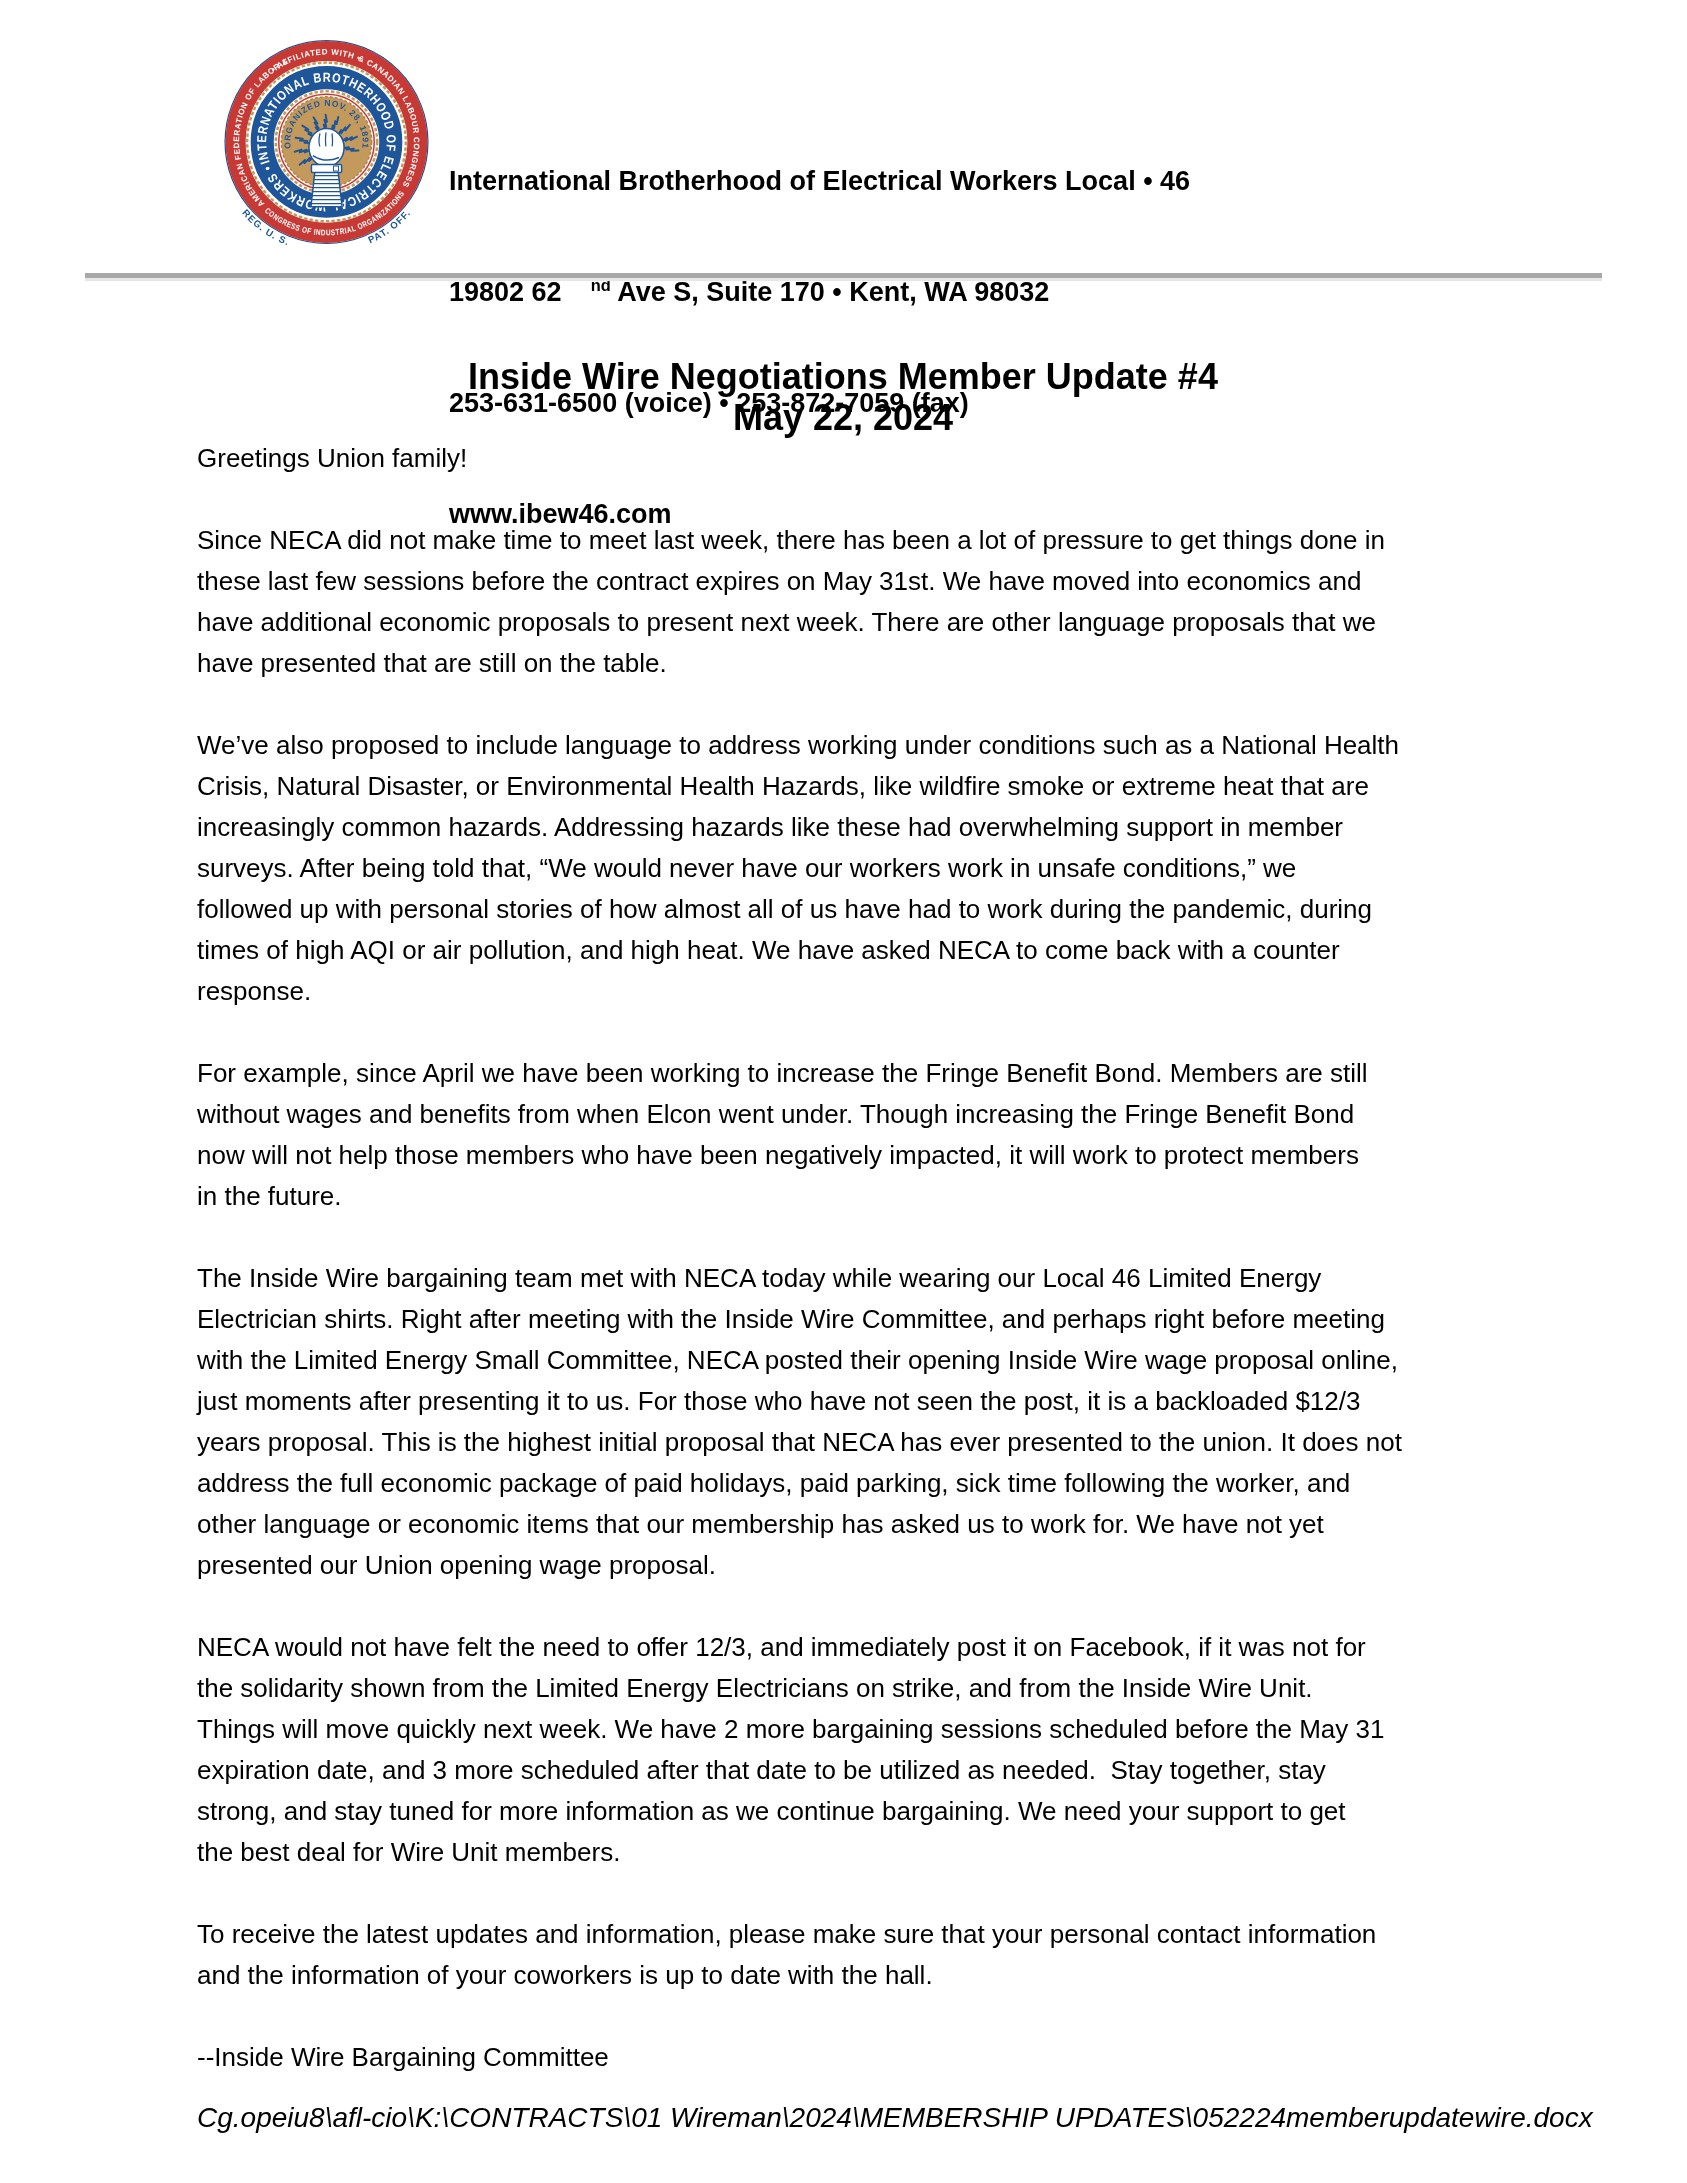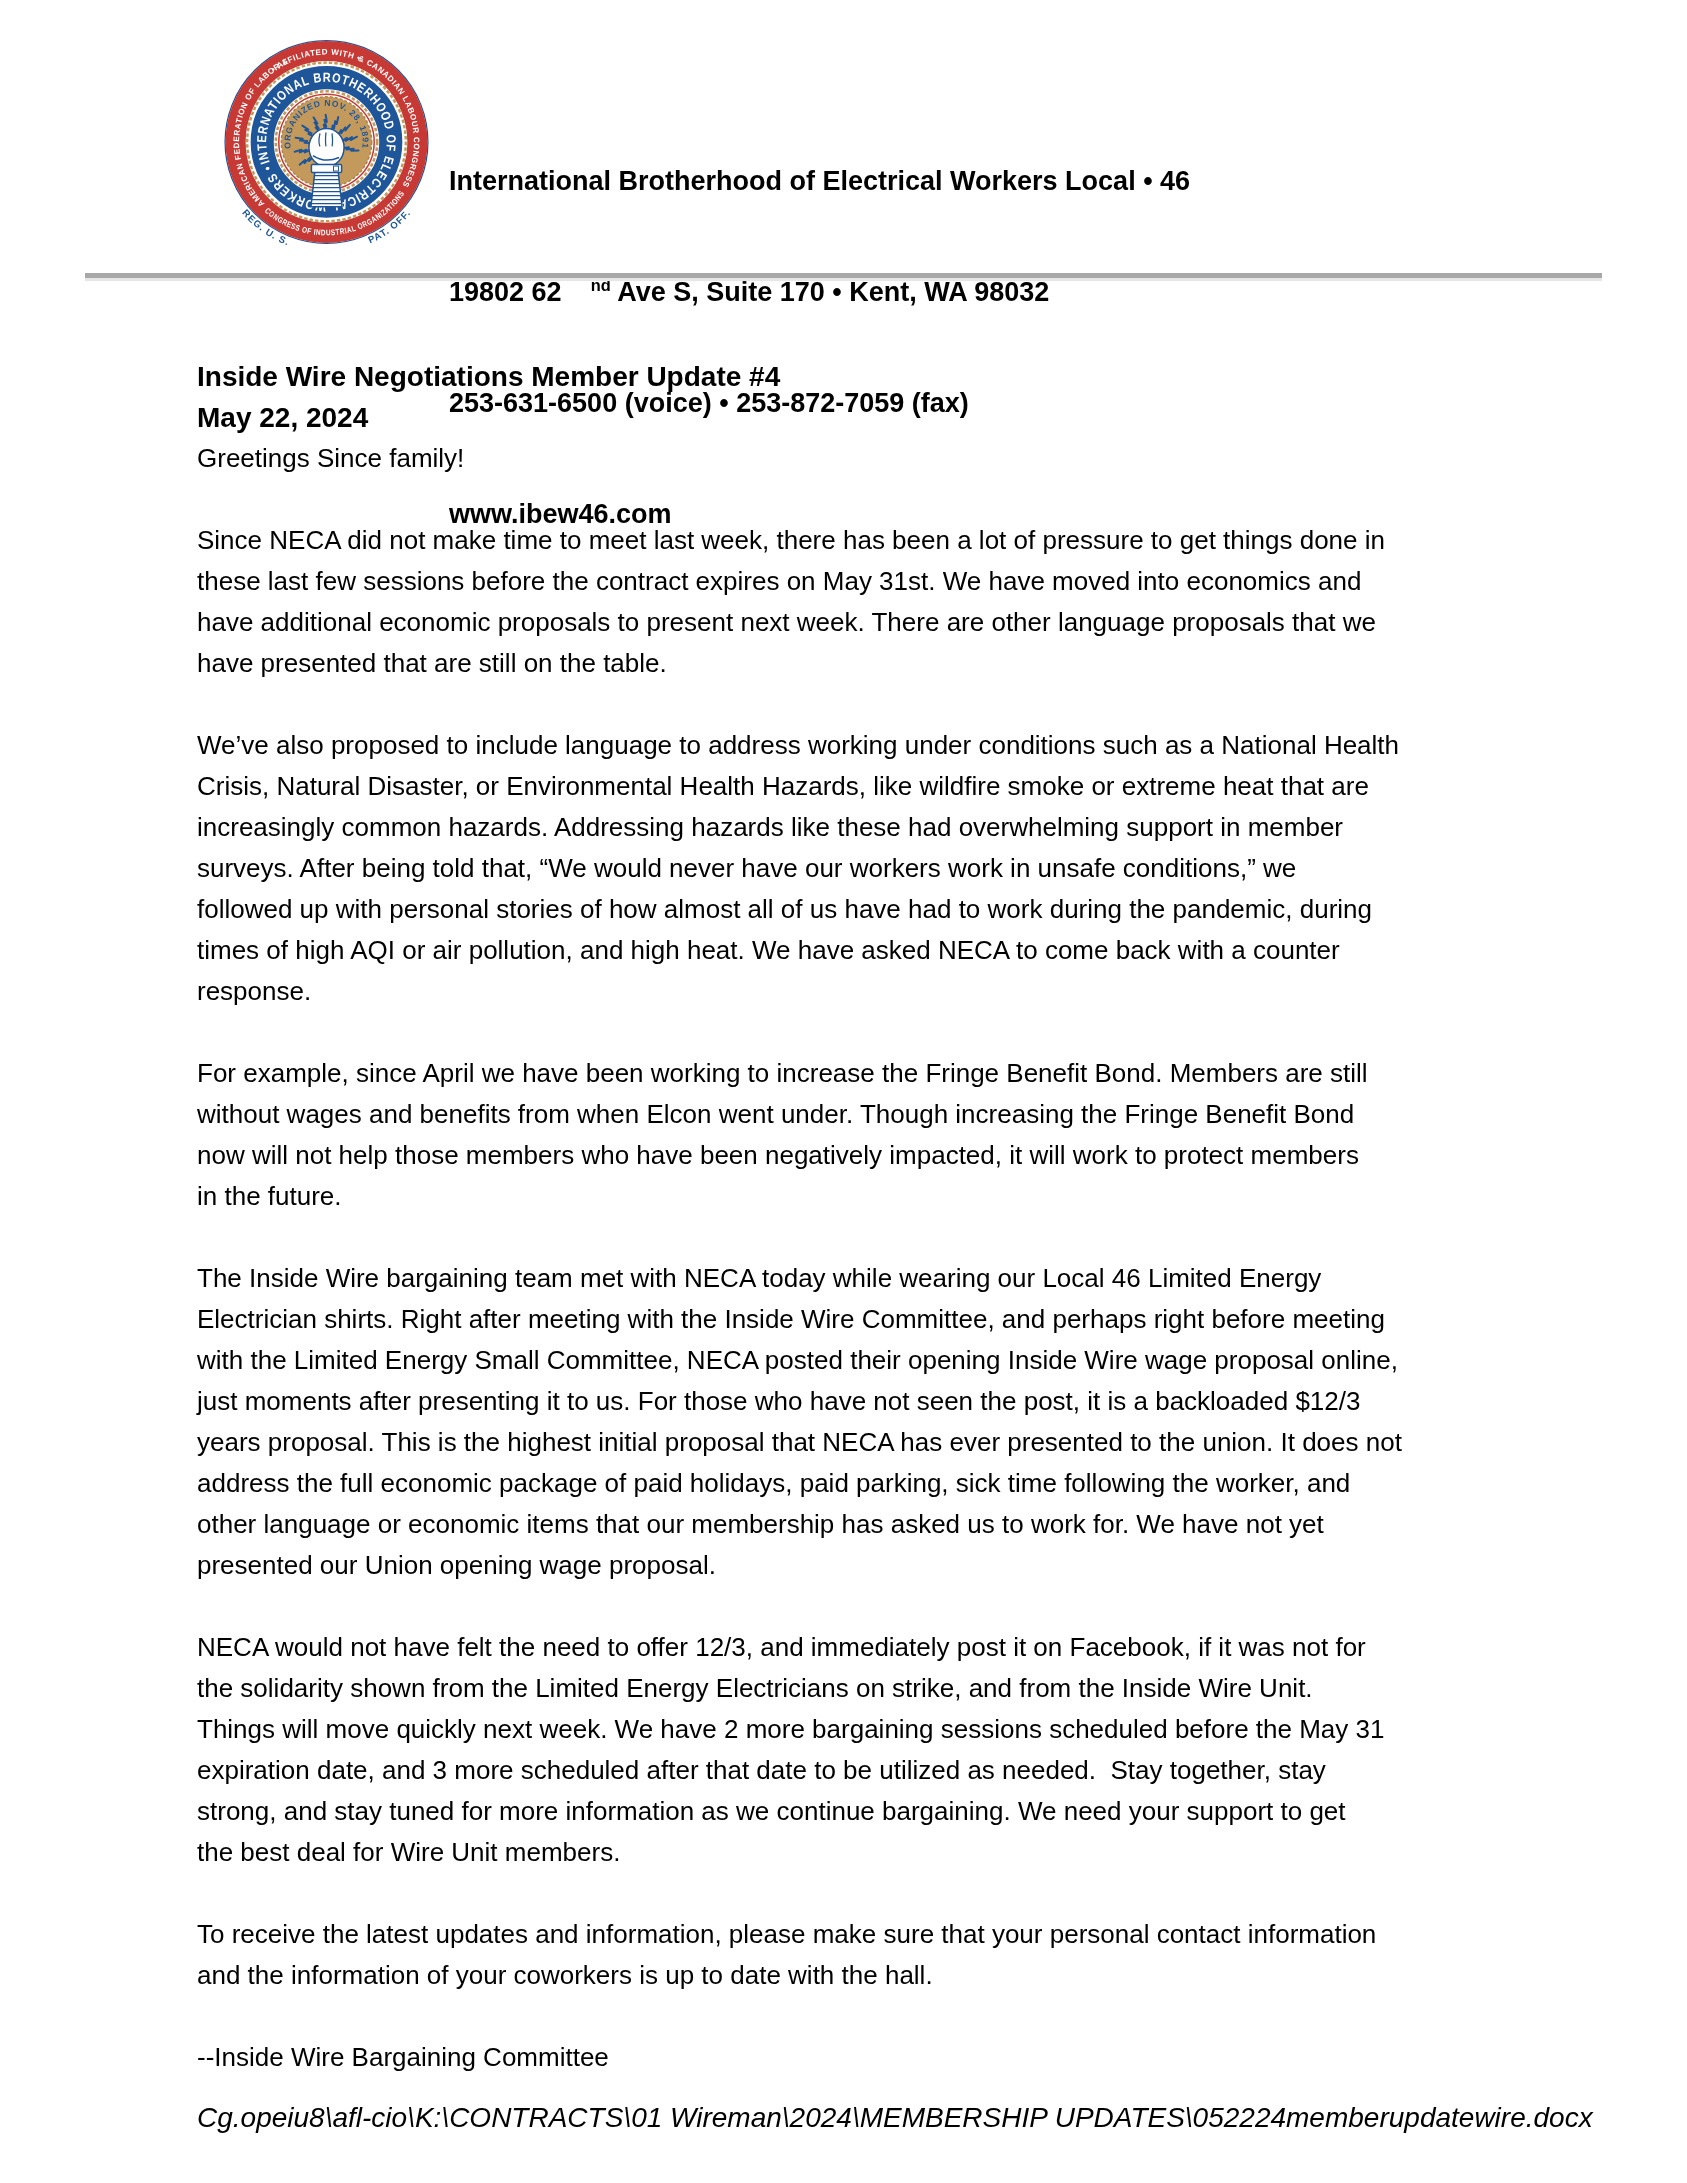--- a/index.html
+++ b/index.html
@@ -36,22 +36,22 @@
   }
 
   
   .doc {
     position: absolute;
     left: 197px; top: 356px;
     width: 1292px;
   }
   .doc .title {
     font-weight: bold;
-    text-align: left;
-    font-size: 28px;
+    text-align: center;
+    font-size: 36px;
     line-height: 41px;
     white-space: pre;
   }
   .doc p {
     margin: 0 0 41px 0;
     font-size: 26px;
     line-height: 41px;
     white-space: pre;
   }
   .doc p.greeting { margin-top: 0; }
@@ -166,21 +166,21 @@
   <div><span>19802 62</span><sup>nd</sup><span> Ave S, Suite 170 • Kent, WA 98032</span></div>
   <div>253-631-6500 (voice) • 253-872-7059 (fax)</div>
   <div>www.ibew46.com</div>
 </div>
 
 <div class="rule"></div>
 
 <div class="doc">
   <div class="title">Inside Wire Negotiations Member Update #4</div>
   <div class="title">May 22, 2024</div>
-  <p class="greeting">Greetings Since family!</p>
+  <p class="greeting">Greetings Union family!</p>
   <p>Since NECA did not make time to meet last week, there has been a lot of pressure to get things done in
 these last few sessions before the contract expires on May 31st. We have moved into economics and
 have additional economic proposals to present next week. There are other language proposals that we
 have presented that are still on the table.</p>
   <p>We’ve also proposed to include language to address working under conditions such as a National Health
 Crisis, Natural Disaster, or Environmental Health Hazards, like wildfire smoke or extreme heat that are
 increasingly common hazards. Addressing hazards like these had overwhelming support in member
 surveys. After being told that, “We would never have our workers work in unsafe conditions,” we
 followed up with personal stories of how almost all of us have had to work during the pandemic, during
 times of high AQI or air pollution, and high heat. We have asked NECA to come back with a counter

